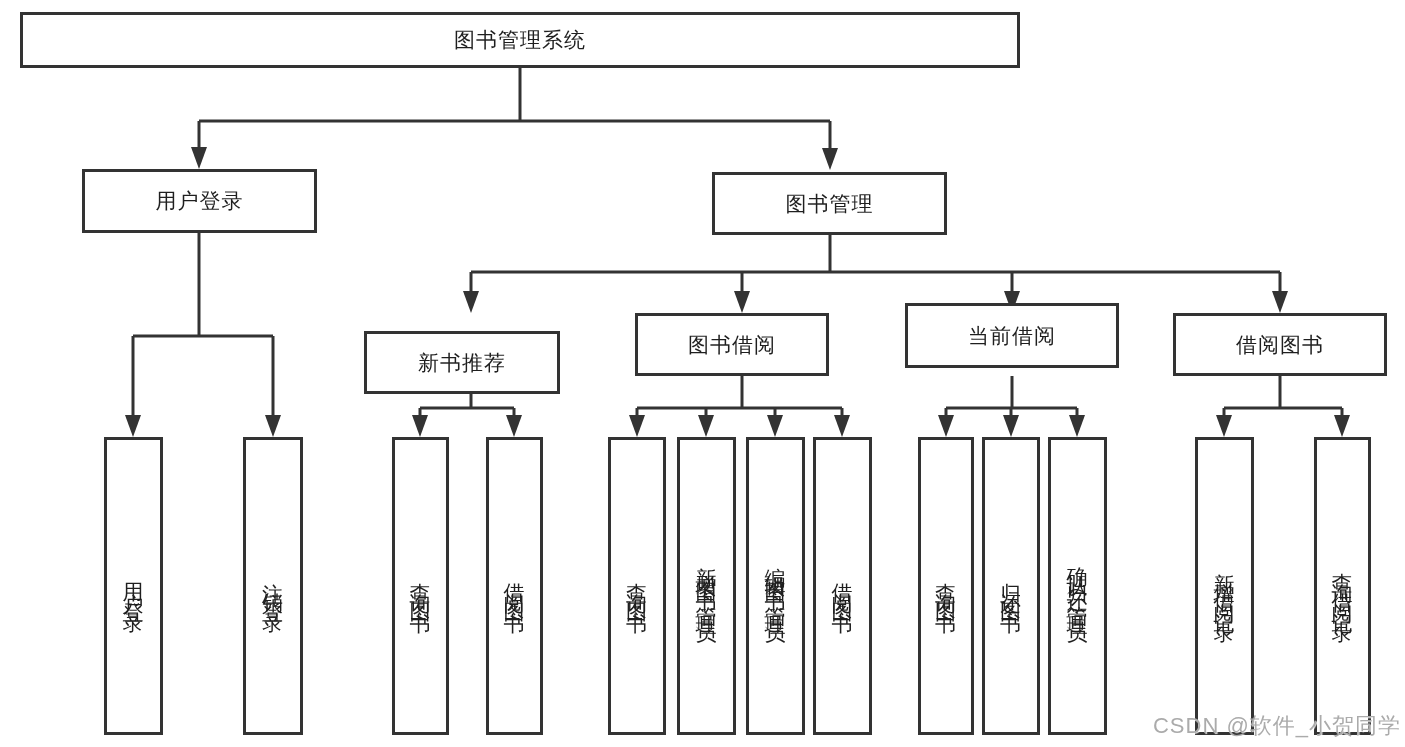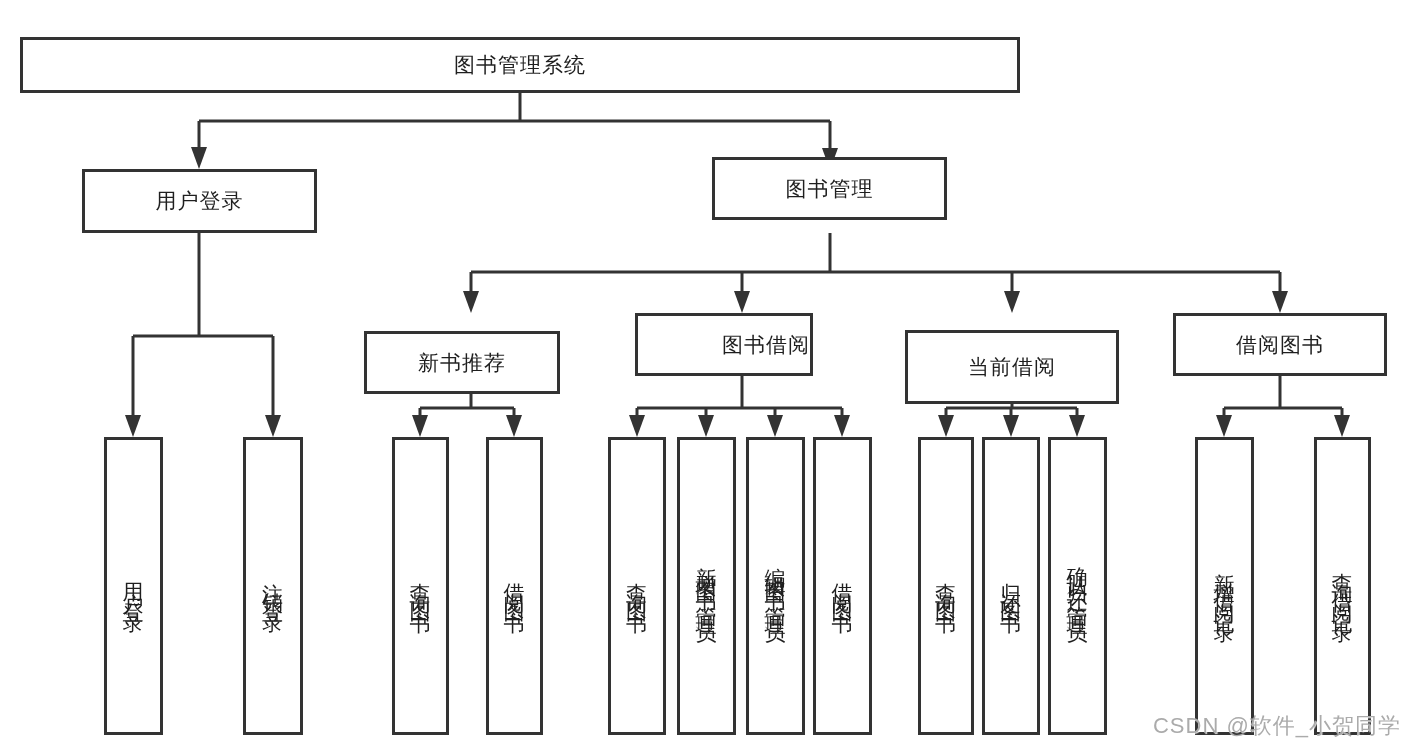--- a/index.html
+++ b/index.html
@@ -126,38 +126,38 @@
       <polygon points="767,415 783,415 775,437"></polygon>
       <polygon points="834,415 850,415 842,437"></polygon>
       <polygon points="938,415 954,415 946,437"></polygon>
       <polygon points="1003,415 1019,415 1011,437"></polygon>
       <polygon points="1069,415 1085,415 1077,437"></polygon>
       <polygon points="1216,415 1232,415 1224,437"></polygon>
       <polygon points="1334,415 1350,415 1342,437"></polygon>
     </g>
   </svg>
 
-  <div class="node" style="left:20px; top:12px; width:1000px; height:56px;margin-top:25px;">
+  <div class="node" style="left:20px; top:12px; width:1000px; height:56px;">
     <span>图书管理系统</span>
   </div>
 
   <div class="node" style="left:82px; top:169px; width:235px; height:64px;">
     <span>用户登录</span>
   </div>
-  <div class="node" style="left:712px; top:157px; width:235px; height:63px;text-align:center;">
+  <div class="node" style="left:712px; top:172px; width:235px; height:63px;text-align:center;">
     <span>图书管理</span>
   </div>
 
   <div class="node" style="left:364px; top:331px; width:196px; height:63px;">
     <span>新书推荐</span>
   </div>
-  <div class="node" style="left:635px; top:313px; width:178px; height:63px;justify-content:flex-end;">
+  <div class="node" style="left:635px; top:313px; width:194px; height:63px;">
     <span>图书借阅</span>
   </div>
-  <div class="node" style="left:905px; top:330px; width:214px; height:74px;">
+  <div class="node" style="left:905px; top:303px; width:214px; height:65px;">
     <span>当前借阅</span>
   </div>
   <div class="node" style="left:1173px; top:313px; width:214px; height:63px;">
     <span>借阅图书</span>
   </div>
 
   <div class="node leaf" style="left:104px; top:437px; width:59px; height:298px;">
     <span class="vtext">用户登录</span>
   </div>
   <div class="node leaf" style="left:243px; top:437px; width:60px; height:298px;">

